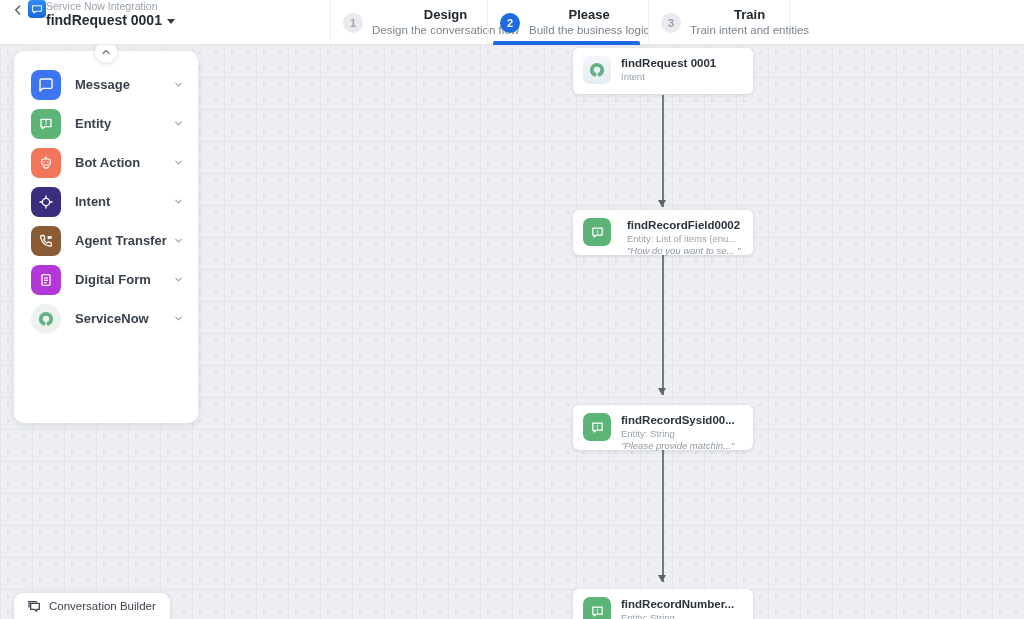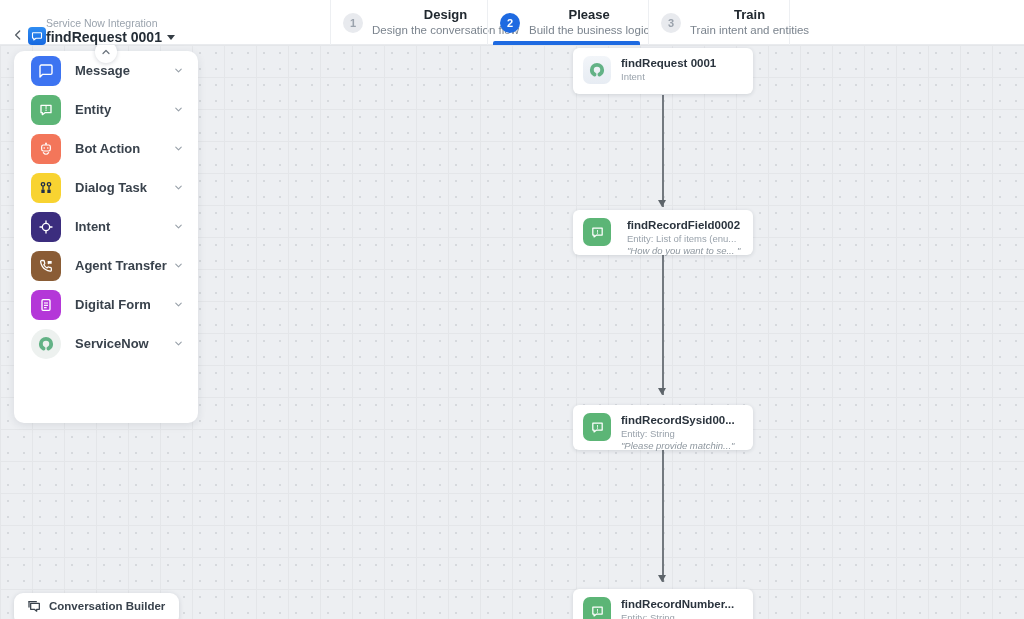--- a/index.html
+++ b/index.html
@@ -3,21 +3,21 @@
 <meta charset="utf-8">
 <style>
   * { margin:0; padding:0; box-sizing:border-box; }
   html,body { width:1024px; height:619px; overflow:hidden;
     font-family:"Liberation Sans", sans-serif; background:#fff; }
   .app { position:relative; width:1024px; height:619px; }
 
   
   .header { position:absolute; top:0; left:0; right:0; height:45px;
     background:#fff; border-bottom:1px solid #e9ebee; z-index:30; }
-  .hdr-left { position:absolute; left:8px; top:0; height:45px; display:flex; align-items:flex-end; }
+  .hdr-left { position:absolute; left:8px; top:0; height:45px; display:flex; align-items:flex-start; }
   .back-btn { width:20px; height:20px; display:flex; align-items:center; justify-content:center; cursor:pointer; color:#555e66; }
   .app-icon { width:18px; height:18px; border-radius:4px; background:linear-gradient(180deg,#2f8df2,#1668e0);
     display:flex; align-items:center; justify-content:center; }
   .title-block { display:flex; flex-direction:column; line-height:1.15; }
   .app-subtitle { font-size:10.5px; color:#9aa3ad; }
   .app-title { font-size:14px; color:#242d36; font-weight:700; display:flex; align-items:center; gap:5px; }
   .caret-down { width:0; height:0; border-left:4px solid transparent; border-right:4px solid transparent; border-top:5px solid #343c44; margin-top:2px; }
 
   .tabs { position:absolute; left:330px; top:0; height:45px; display:flex; }
   .tab { position:relative; display:flex; align-items:center; gap:9px; padding:0 14px 0 12px;
@@ -35,21 +35,21 @@
   .canvas { position:absolute; top:45px; left:0; right:0; bottom:0;
     background-color:#edeff2;
     background-image:
       radial-gradient(circle, #d6d9dd 1px, rgba(0,0,0,0) 1.4px),
       linear-gradient(#e4e6e9 1px, rgba(0,0,0,0) 1px),
       linear-gradient(90deg, #e4e6e9 1px, rgba(0,0,0,0) 1px);
     background-size:16px 16px, 32px 32px, 32px 32px; }
 
   
   .palette { position:absolute; left:14px; top:6px; width:184px; height:372px;
-    background:#fff; border-radius:10px; box-shadow:0 2px 8px rgba(30,40,60,.10); z-index:10; }
+    background:#fff; border-radius:10px; box-shadow:0 2px 8px rgba(30,40,60,.10); z-index:10; padding-top:14px; }
   .collapse-btn { position:absolute; left:50%; top:-10px; transform:translateX(-50%);
     width:22px; height:22px; border-radius:50%; background:#fff; box-shadow:0 1px 4px rgba(30,40,60,.18);
     display:flex; align-items:center; justify-content:center; cursor:pointer; z-index:11; }
   .p-item { height:39px; display:flex; align-items:center; padding:0 14px 0 17px; cursor:pointer; }
   .p-icon { width:30px; height:30px; border-radius:8px; display:flex; align-items:center; justify-content:center; flex:0 0 auto; }
   .p-label { margin-left:14px; font-size:13px; font-weight:700; color:#39424c; flex:1; }
   .p-chev { color:#98a0a9; display:flex; }
 
   
   .node { position:absolute; left:573px; width:180px; background:#fff; border-radius:6px;
@@ -63,21 +63,21 @@
   .n-quote { font-size:9.5px; color:#8e979f; font-style:italic; white-space:nowrap; }
 
   .edge { position:absolute; width:1.5px; background:#73797f; left:662px; z-index:4; }
   .edge-arrow { position:absolute; left:658px; width:0; height:0; z-index:4;
     border-left:4.5px solid transparent; border-right:4.5px solid transparent; border-top:7px solid #5d646a; }
 
   
   .conv-builder { position:absolute; left:14px; bottom:-6px; height:32px; background:#fff;
     border-radius:9px; box-shadow:0 1px 5px rgba(30,40,60,.15); display:flex; align-items:center;
     gap:7px; padding:0 14px 6px 12px; z-index:12; cursor:pointer; }
-  .cb-label { font-size:11.5px; font-weight:700; color:#39424c; }
+  .cb-label { font-size:11.5px; font-weight:400; color:#39424c; }
 </style>
 </head>
 <body>
 
 <div class="app">
 
   <div class="header">
     <div class="hdr-left">
       <div class="back-btn">
         <svg width="16" height="16" viewBox="0 0 24 24">
@@ -174,38 +174,20 @@
             </svg>
         </span>
         <span class="p-label">Bot Action</span>
         <span class="p-chev">
             <svg width="11" height="11" viewBox="0 0 24 24">
               <polyline points="6 9 12 15 18 9" fill="none" stroke="#98a0a9" stroke-width="2.4" stroke-linecap="round" stroke-linejoin="round"></polyline>
             </svg>
           </span>
       </div>
 
-      <div class="p-item">
-        <span class="p-icon" style="background:#f8d331">
-          <svg width="16" height="16" viewBox="0 0 24 24">
-              <circle cx="7.5" cy="6.5" r="2.6" fill="none" stroke="#223047" stroke-width="2"></circle>
-              <circle cx="16.5" cy="6.5" r="2.6" fill="none" stroke="#223047" stroke-width="2"></circle>
-              <line x1="7.5" y1="9.3" x2="7.5" y2="14.5" stroke="#223047" stroke-width="2"></line>
-              <line x1="16.5" y1="9.3" x2="16.5" y2="14.5" stroke="#223047" stroke-width="2"></line>
-              <rect x="5" y="14.5" width="5" height="5" fill="#223047"></rect>
-              <rect x="14" y="14.5" width="5" height="5" fill="#223047"></rect>
-            </svg>
-        </span>
-        <span class="p-label">Dialog Task</span>
-        <span class="p-chev">
-            <svg width="11" height="11" viewBox="0 0 24 24">
-              <polyline points="6 9 12 15 18 9" fill="none" stroke="#98a0a9" stroke-width="2.4" stroke-linecap="round" stroke-linejoin="round"></polyline>
-            </svg>
-          </span>
-      </div>
 
       <div class="p-item">
         <span class="p-icon" style="background:#3b2d7e">
           <svg width="16" height="16" viewBox="0 0 24 24">
               <circle cx="12" cy="12" r="5.5" fill="none" stroke="#fff" stroke-width="2"></circle>
               <line x1="12" y1="3" x2="12" y2="6.5" stroke="#fff" stroke-width="2" stroke-linecap="round"></line>
               <line x1="12" y1="17.5" x2="12" y2="21" stroke="#fff" stroke-width="2" stroke-linecap="round"></line>
               <line x1="3" y1="12" x2="6.5" y2="12" stroke="#fff" stroke-width="2" stroke-linecap="round"></line>
               <line x1="17.5" y1="12" x2="21" y2="12" stroke="#fff" stroke-width="2" stroke-linecap="round"></line>
             </svg>

